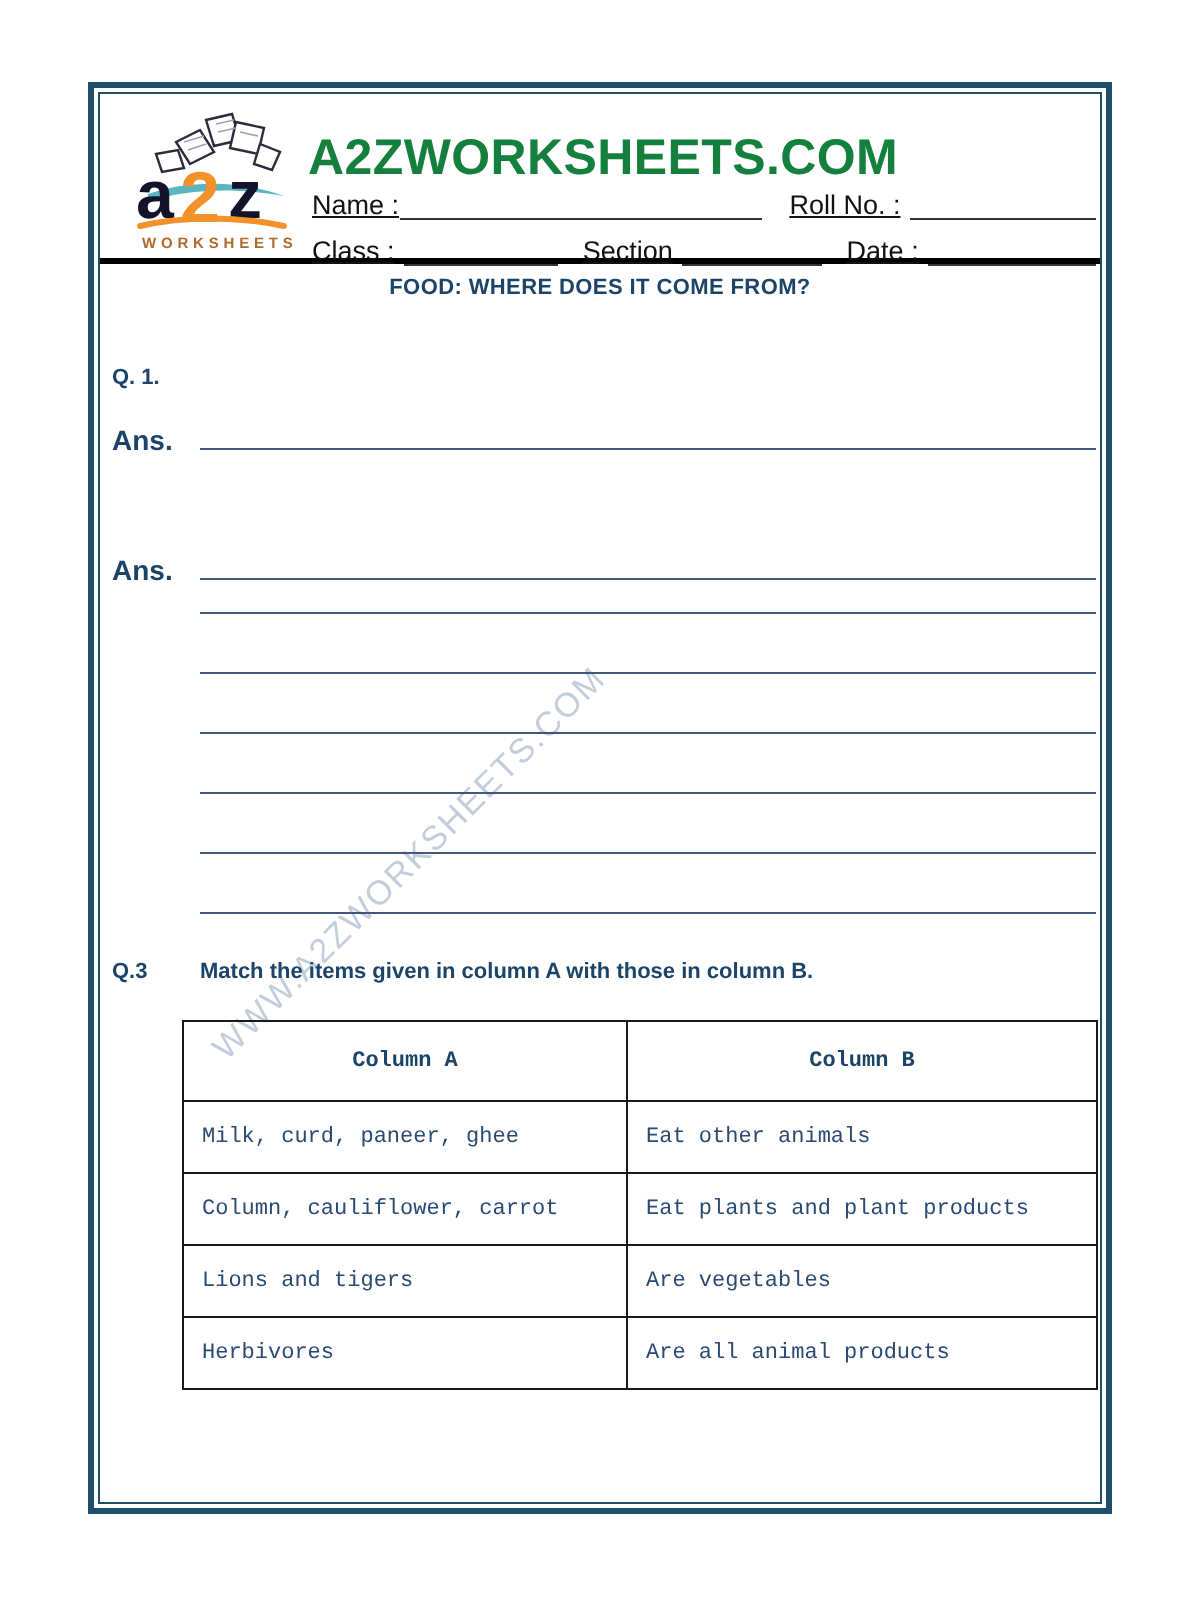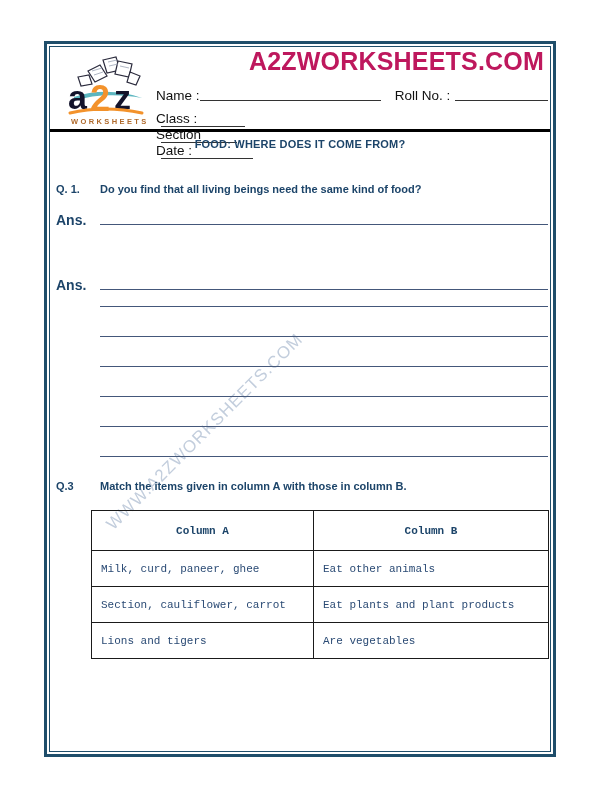--- a/index.html
+++ b/index.html
@@ -83,42 +83,43 @@
     position: absolute;
     left: 8px;
     top: 4px;
     width: 96px;
     height: 78px;
   }
 
   #site-title {
     position: absolute;
     left: 104px;
-    top: 0;
+    top: 18px;
     width: 390px;
-    text-align: right;
+    text-align: left;
     font-size: 25px;
     font-weight: bold;
-    color: #be185d;
+    color: #15803d;
     letter-spacing: 0.2px;
   }
 
   .field-row {
     position: absolute;
     left: 106px;
     width: 392px;
     height: 22px;
     display: flex;
-    align-items: flex-start;
+    align-items: flex-end;
     font-size: 13.5px;
     color: #111111;
     white-space: nowrap;
+    text-decoration: underline;
   }
   #field-row-1 { top: 41px; }
-  #field-row-2 { top: 64px; flex-direction: column; }
+  #field-row-2 { top: 64px; }
 
   .field-label {
     font-size: 13.5px;
     color: #111111;
   }
   .rule {
     display: inline-block;
     border-bottom: 1px solid #333333;
     height: 12px;
   }
@@ -308,21 +309,20 @@
         <span class="rule rule-date"></span>
       </div>
     </div>
 
     <div id="body-area">
 
       <div id="worksheet-title">FOOD: WHERE DOES IT COME FROM?</div>
 
       <div class="q-row" id="q1-row">
         <span class="q-num">Q. 1.</span>
-        <span class="q-text">Do you find that all living beings need the same kind of food?</span>
       </div>
       <div class="ans-row" id="ans1-row">
         <span class="ans-label">Ans.</span>
         <span class="ans-line"></span>
       </div>
 
       <div class="ans-row" id="ans2-row">
         <span class="ans-label">Ans.</span>
         <span class="ans-line"></span>
       </div>
@@ -346,25 +346,29 @@
             <th class="col-a">Column A</th>
             <th class="col-b">Column B</th>
           </tr>
         </thead>
         <tbody>
           <tr>
             <td>Milk, curd, paneer, ghee</td>
             <td>Eat other animals</td>
           </tr>
           <tr>
-            <td>Section, cauliflower, carrot</td>
+            <td>Column, cauliflower, carrot</td>
             <td>Eat plants and plant products</td>
           </tr>
           <tr>
             <td>Lions and tigers</td>
             <td>Are vegetables</td>
+          </tr>
+          <tr>
+            <td>Herbivores</td>
+            <td>Are all animal products</td>
           </tr>
         </tbody>
       </table>
 
     </div>
   </div>
 </div>
 
 </body></html>

